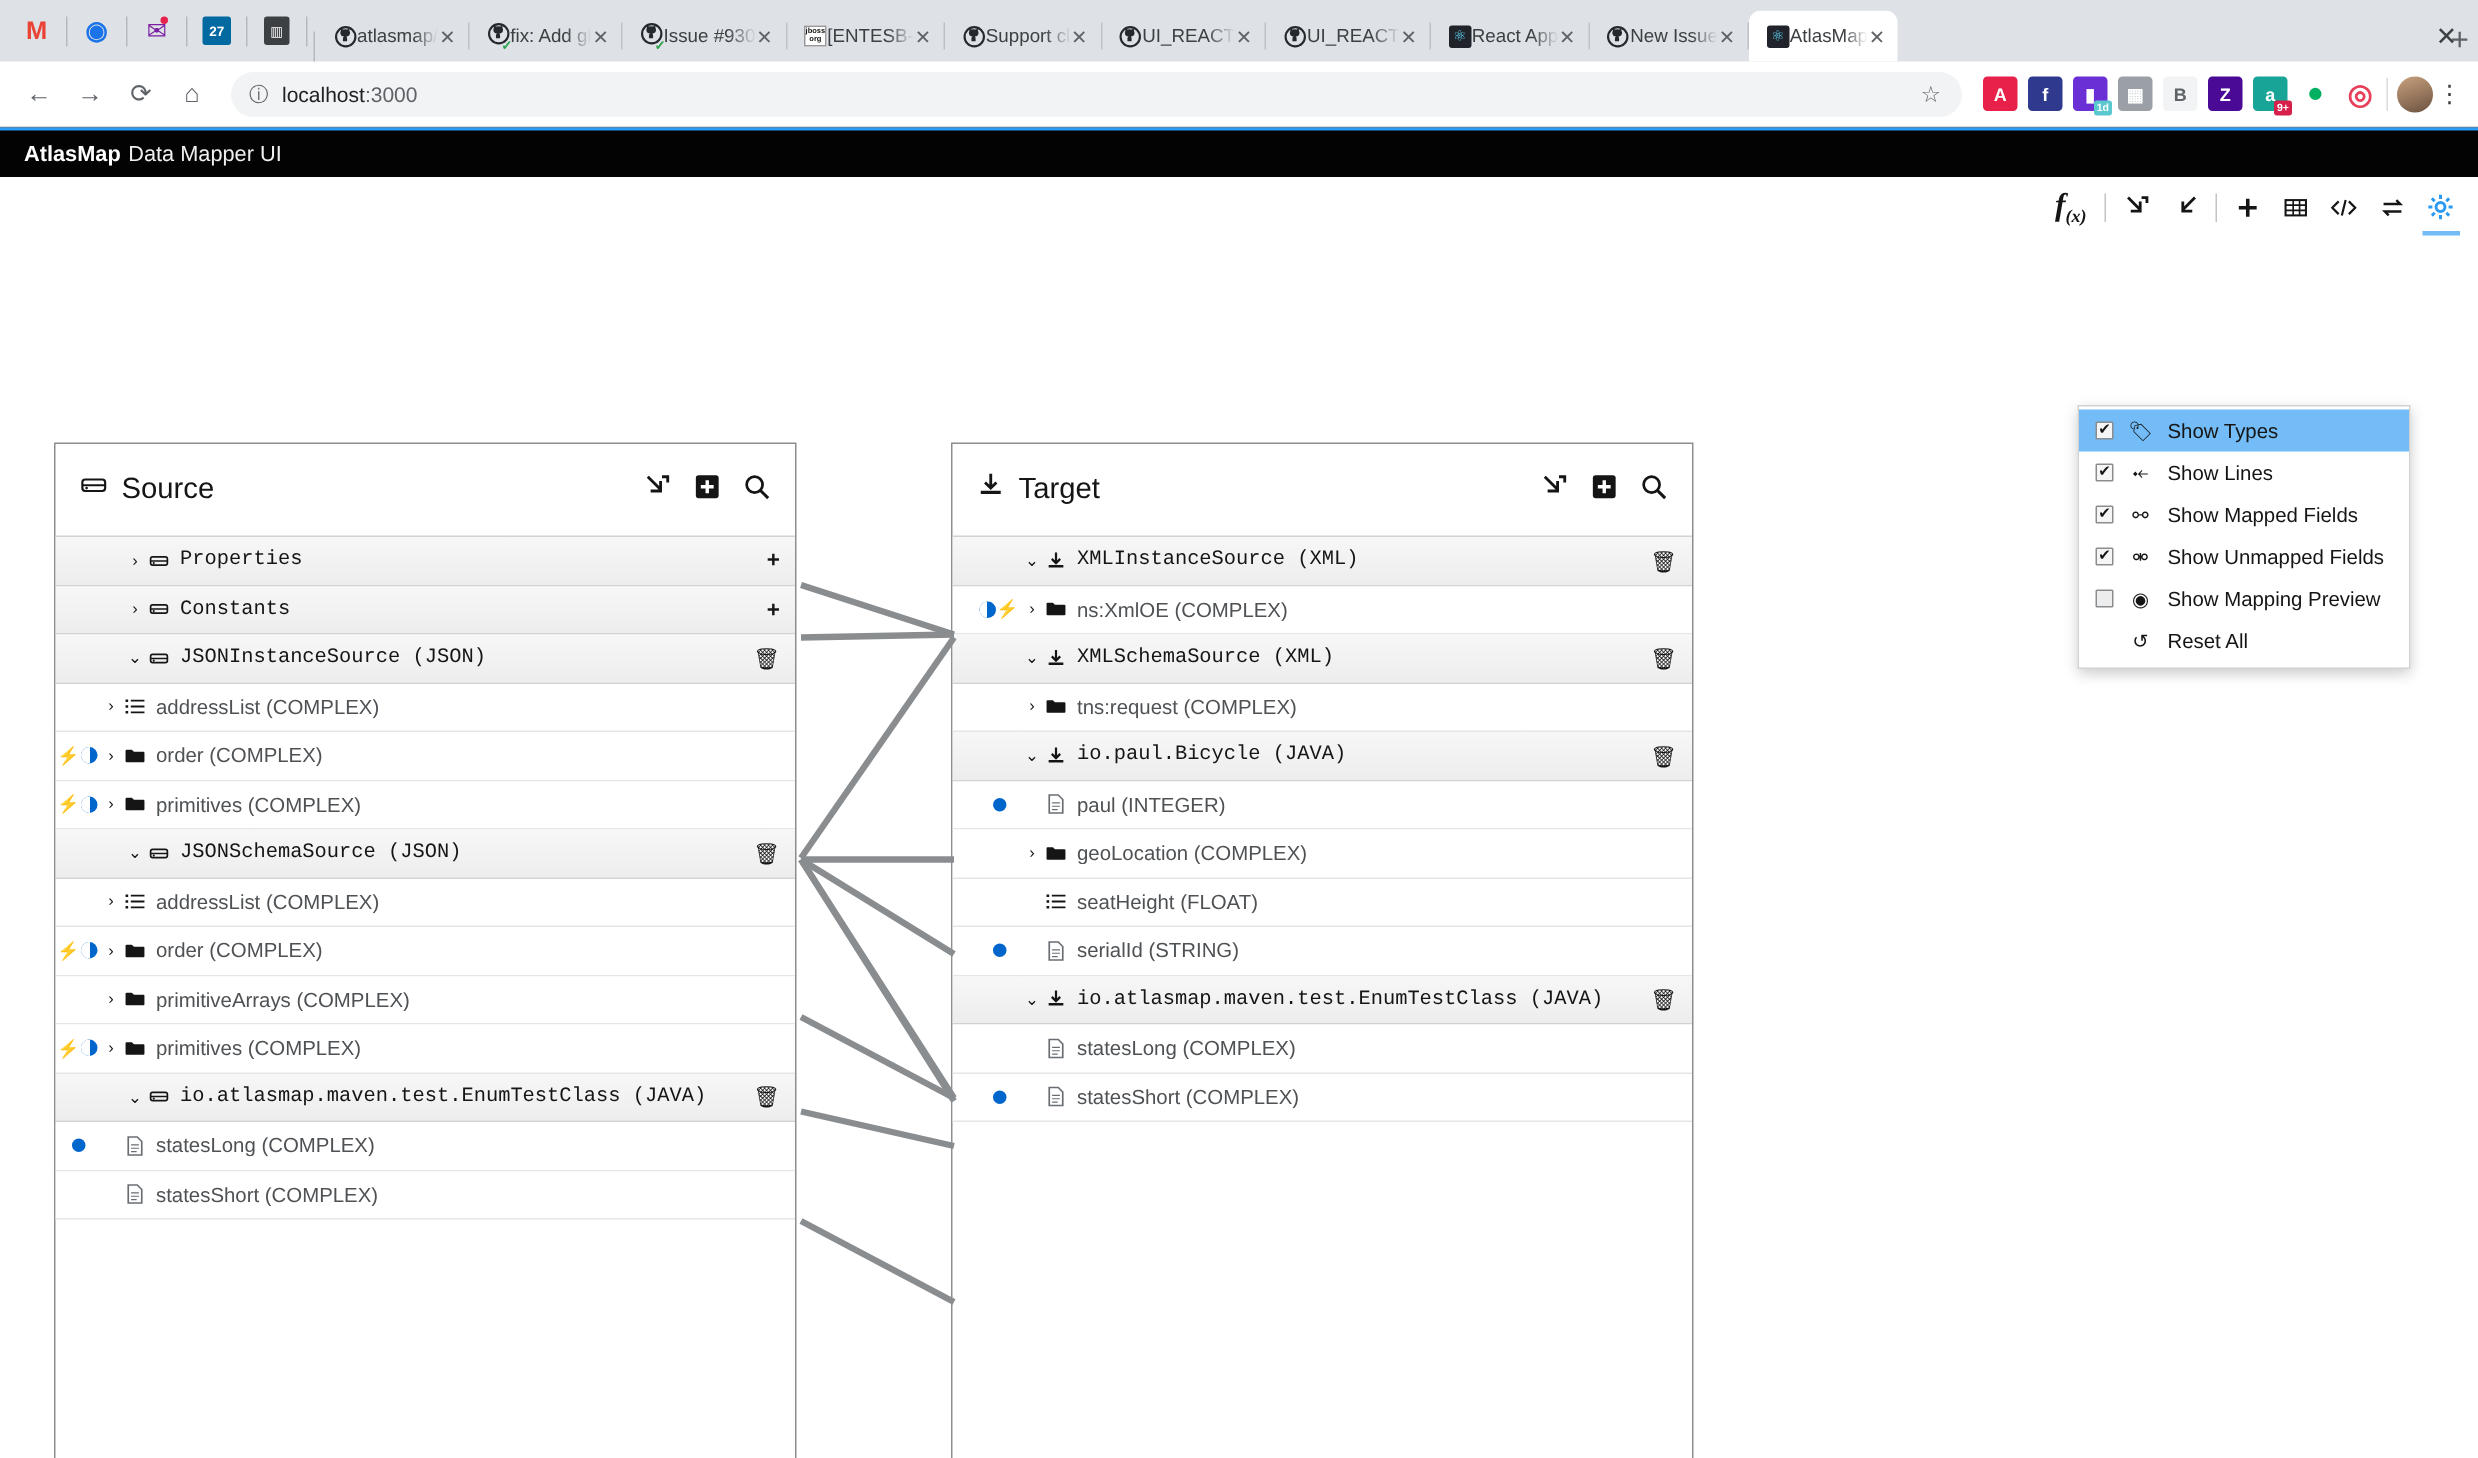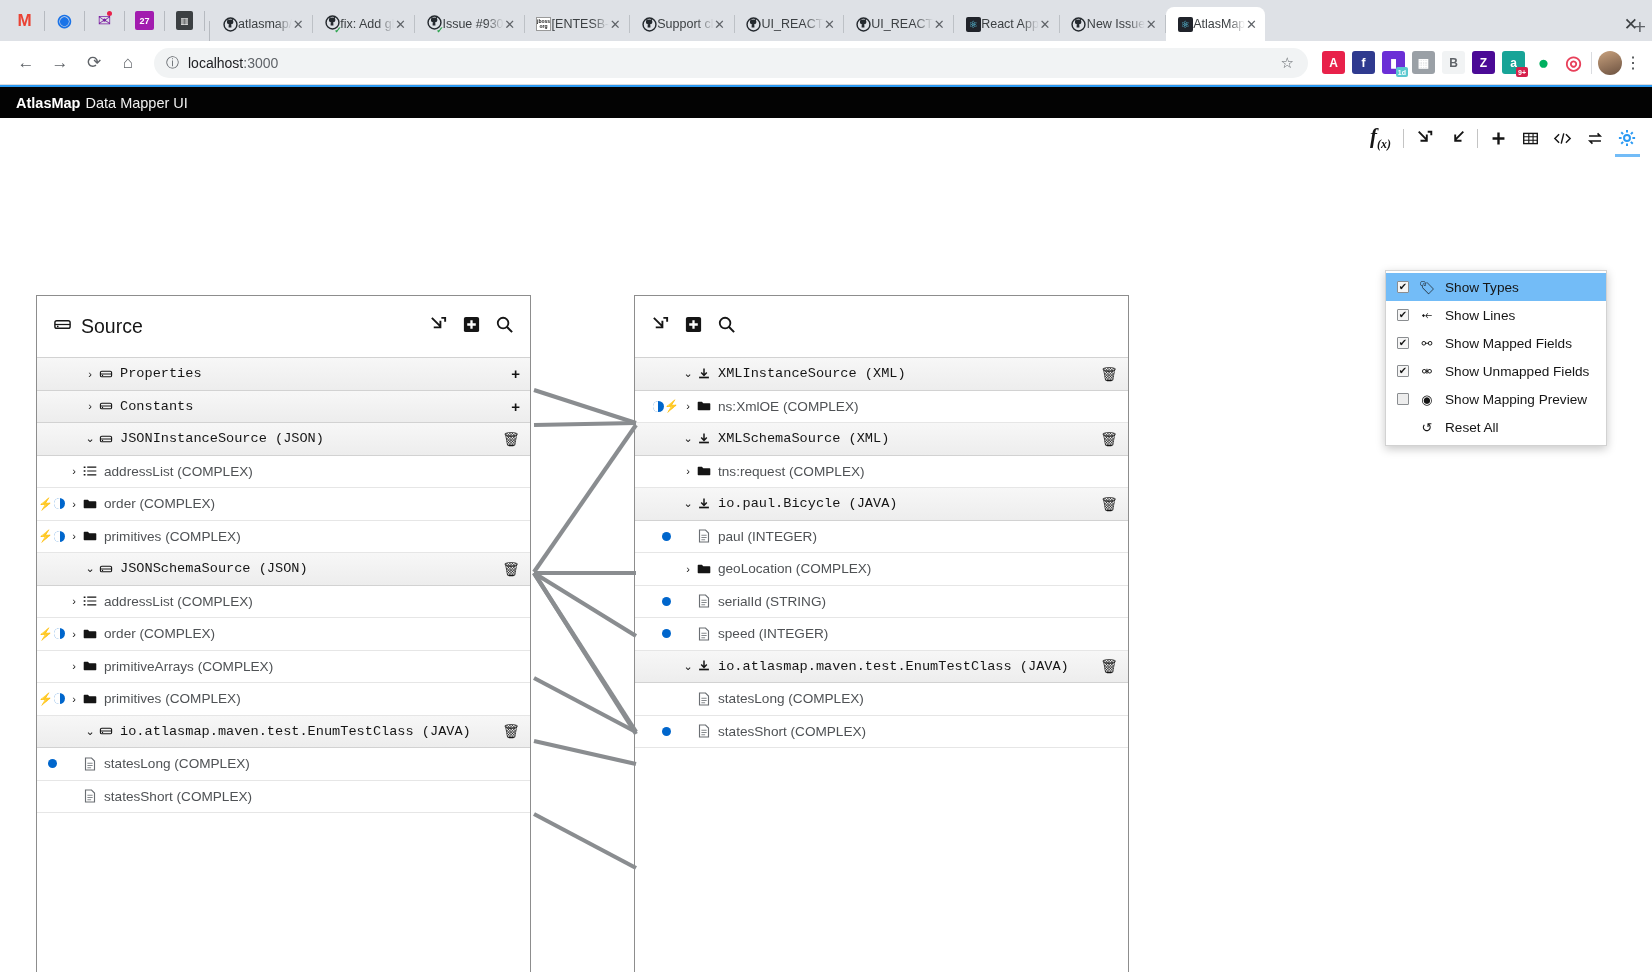--- a/index.html
+++ b/index.html
@@ -174,21 +174,21 @@
         <div class="bmk-sep"></div>
         <div class="bmk">
           <span style="color:#1a73e8;font-size:17px;font-weight:bold">◉</span>
         </div>
         <div class="bmk-sep"></div>
         <div class="bmk">
           <div style="position:relative;color:#7b1fa2;font-size:16px">✉<span style="position:absolute;right:-1px;top:0;width:5px;height:5px;border-radius:50%;background:#e8214a"></span></div>
         </div>
         <div class="bmk-sep"></div>
         <div class="bmk">
-          <div style="width:19px;height:19px;background:#a21caf;border-radius:2px;color:#fff;font-size:9px;font-weight:bold;display:flex;align-items:center;justify-content:center">27</div>
+          <div style="width:19px;height:19px;background:#0369a1;border-radius:2px;color:#fff;font-size:9px;font-weight:bold;display:flex;align-items:center;justify-content:center">27</div>
         </div>
         <div class="bmk-sep"></div>
         <div class="bmk">
           <div style="width:17px;height:19px;background:#3c4043;border-radius:2px;color:#fff;font-size:9px;display:flex;align-items:center;justify-content:center">▥</div>
         </div>
         <div class="bmk-sep"></div>
       </div>
     <div class="bmk-sep"></div>
     <div style="display:flex;align-items:flex-end;flex:1 1 auto;overflow:hidden" id="tabs">
         <div class="tab inactive">
@@ -653,20 +653,29 @@
             </svg>
           </span>
           <span class="row-label">statesShort (COMPLEX)</span>
         </div>
       </div>
 
   </div>
 
   <div class="panel" id="tgt-panel">
     <div class="panel-head">
+      <div class="panel-title">
+        <span>
+          <svg width="19" height="19" viewBox="0 0 20 20">
+              <path d="M10 2 V11 M6 8 L10 12 L14 8" stroke="#151515" stroke-width="2" fill="none"></path>
+              <path d="M3 15 H17" stroke="#151515" stroke-width="2.3"></path>
+            </svg>
+        </span>
+        <span>Target</span>
+      </div>
       <div class="panel-actions">
         <span>
           <svg width="19" height="19" viewBox="0 0 20 20">
               <path d="M3 3 L12 12 M12 6 V13 H5" stroke="#151515" stroke-width="2" fill="none"></path>
               <path d="M13 3 h4 v4" stroke="#151515" stroke-width="2" fill="none"></path>
             </svg>
         </span>
         <span>
           <svg width="19" height="19" viewBox="0 0 20 20">
               <rect x="2" y="2" width="16" height="16" rx="2" fill="#151515"></rect>
@@ -758,78 +767,76 @@
           <span class="lead"></span>
           <span class="chev">›</span>
           <span class="row-ico">
             <svg width="14" height="12" viewBox="0 0 20 16">
               <path d="M1 3 a1 1 0 0 1 1-1 h5 l2 2 h9 a1 1 0 0 1 1 1 v8 a1 1 0 0 1-1 1 H2 a1 1 0 0 1-1-1 z" fill="#151515"></path>
             </svg>
           </span>
           <span class="row-label">geoLocation (COMPLEX)</span>
         </div>
         <div class="fld-row pad-2">
+          <span class="lead"></span>
+          <span class="chev"></span>
+          <span class="row-ico">
+            <svg width="14" height="12" viewBox="0 0 20 16">
+              <path d="M1 2.5 h2.5 M1 8 h2.5 M1 13.5 h2.5" stroke="#151515" stroke-width="2.2"></path>
+              <path d="M6 2.5 H19 M6 8 H19 M6 13.5 H19" stroke="#151515" stroke-width="1.7"></path>
+            </svg>
+          </span>
+          <span class="row-label">seatHeight (FLOAT)</span>
+        </div>
+        <div class="fld-row pad-2">
           <span class="lead">
             <span class="dot"></span>
           </span>
           <span class="chev"></span>
           <span class="row-ico">
             <svg width="12" height="14" viewBox="0 0 16 18">
               <path d="M2 1 h8 l4 4 v12 H2 z" fill="none" stroke="#6a6e73" stroke-width="1.5"></path>
               <path d="M4.5 8 h7 M4.5 11 h7 M4.5 14 h5" stroke="#6a6e73" stroke-width="1.1"></path>
             </svg>
           </span>
           <span class="row-label">serialId (STRING)</span>
         </div>
+        <div class="doc-row pad-2">
+          <span class="lead"></span>
+          <span class="chev">⌄</span>
+          <span class="row-ico">
+            <svg width="14" height="14" viewBox="0 0 20 20">
+              <path d="M10 2 V11 M6 8 L10 12 L14 8" stroke="#151515" stroke-width="2.1" fill="none"></path>
+              <path d="M3 15 H17" stroke="#151515" stroke-width="2.4"></path>
+            </svg>
+          </span>
+          <span class="row-label">io.atlasmap.maven.test.EnumTestClass (JAVA)</span>
+          <span class="trash">🗑</span>
+        </div>
+        <div class="fld-row pad-2">
+          <span class="lead"></span>
+          <span class="chev"></span>
+          <span class="row-ico">
+            <svg width="12" height="14" viewBox="0 0 16 18">
+              <path d="M2 1 h8 l4 4 v12 H2 z" fill="none" stroke="#6a6e73" stroke-width="1.5"></path>
+              <path d="M4.5 8 h7 M4.5 11 h7 M4.5 14 h5" stroke="#6a6e73" stroke-width="1.1"></path>
+            </svg>
+          </span>
+          <span class="row-label">statesLong (COMPLEX)</span>
+        </div>
         <div class="fld-row pad-2">
           <span class="lead">
             <span class="dot"></span>
           </span>
           <span class="chev"></span>
           <span class="row-ico">
             <svg width="12" height="14" viewBox="0 0 16 18">
               <path d="M2 1 h8 l4 4 v12 H2 z" fill="none" stroke="#6a6e73" stroke-width="1.5"></path>
               <path d="M4.5 8 h7 M4.5 11 h7 M4.5 14 h5" stroke="#6a6e73" stroke-width="1.1"></path>
             </svg>
           </span>
-          <span class="row-label">speed (INTEGER)</span>
-        </div>
-        <div class="doc-row pad-2">
-          <span class="lead"></span>
-          <span class="chev">⌄</span>
-          <span class="row-ico">
-            <svg width="14" height="14" viewBox="0 0 20 20">
-              <path d="M10 2 V11 M6 8 L10 12 L14 8" stroke="#151515" stroke-width="2.1" fill="none"></path>
-              <path d="M3 15 H17" stroke="#151515" stroke-width="2.4"></path>
-            </svg>
-          </span>
-          <span class="row-label">io.atlasmap.maven.test.EnumTestClass (JAVA)</span>
-          <span class="trash">🗑</span>
-        </div>
-        <div class="fld-row pad-2">
-          <span class="lead"></span>
-          <span class="chev"></span>
-          <span class="row-ico">
-            <svg width="12" height="14" viewBox="0 0 16 18">
-              <path d="M2 1 h8 l4 4 v12 H2 z" fill="none" stroke="#6a6e73" stroke-width="1.5"></path>
-              <path d="M4.5 8 h7 M4.5 11 h7 M4.5 14 h5" stroke="#6a6e73" stroke-width="1.1"></path>
-            </svg>
-          </span>
-          <span class="row-label">statesLong (COMPLEX)</span>
-        </div>
-        <div class="fld-row pad-2">
-          <span class="lead">
-            <span class="dot"></span>
-          </span>
-          <span class="chev"></span>
-          <span class="row-ico">
-            <svg width="12" height="14" viewBox="0 0 16 18">
-              <path d="M2 1 h8 l4 4 v12 H2 z" fill="none" stroke="#6a6e73" stroke-width="1.5"></path>
-              <path d="M4.5 8 h7 M4.5 11 h7 M4.5 14 h5" stroke="#6a6e73" stroke-width="1.1"></path>
-            </svg>
-          </span>
           <span class="row-label">statesShort (COMPLEX)</span>
         </div>
       </div>
 
   </div>
 
 </div>
 
 </body></html>

